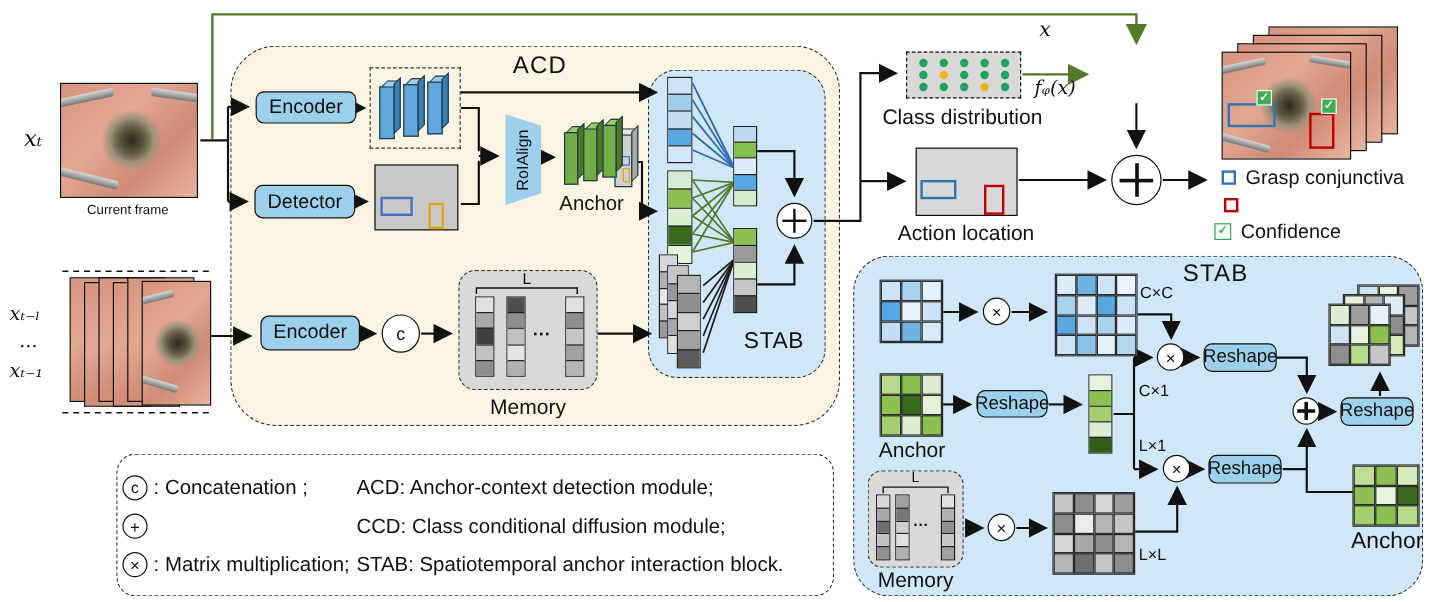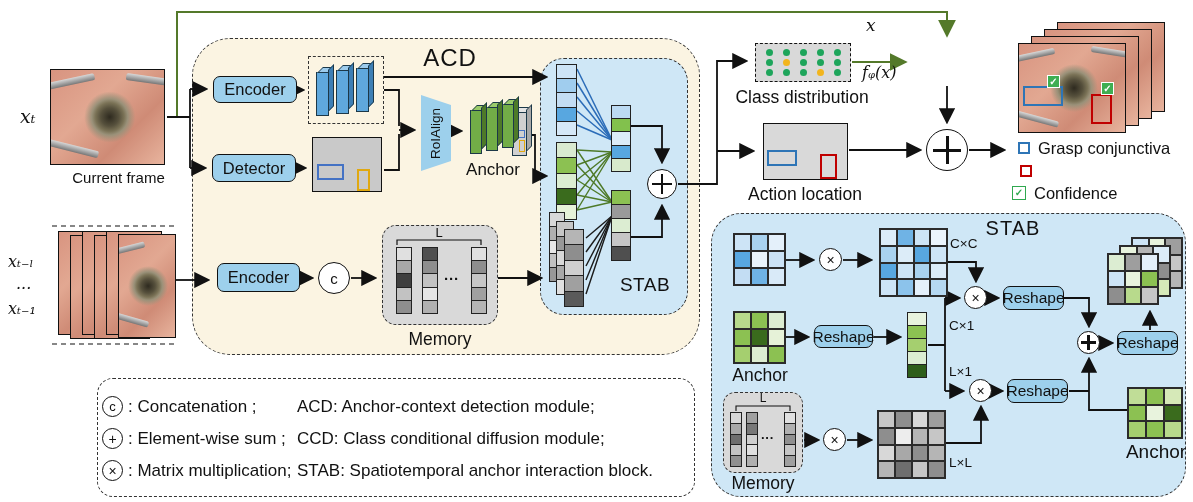--- a/index.html
+++ b/index.html
@@ -152,38 +152,38 @@
       <line x1="586" y1="294" x2="612" y2="216"></line>
     </g>
   </svg>
 
   <div class="lbl math" style="left:20px;top:105px;font-size:19px">xₜ</div>
   <div class="frame" style="left:50px;top:69px;width:115px;height:96px">
     <div class="tool" style="left:-4px;top:8px;width:48px;height:7px;transform:rotate(-12deg)"></div>
     <div class="tool" style="left:-4px;bottom:12px;width:52px;height:7px;transform:rotate(14deg)"></div>
     <div class="tool" style="right:-6px;top:6px;width:44px;height:7px;transform:rotate(8deg)"></div>
   </div>
-  <div class="lbl c" style="left:56px;top:169px;width:125px;font-size:15px">Current frame</div>
+  <div class="lbl c" style="left:44px;top:169px;width:125px;font-size:11px">Current frame</div>
 
   <div class="lbl math" style="left:8px;top:252px;font-size:16px">xₜ₋ₗ</div>
   <div class="lbl math" style="left:16px;top:274px;font-size:16px">...</div>
   <div class="lbl math" style="left:8px;top:299px;font-size:16px">xₜ₋₁</div>
   <div class="abs" style="left:58px;top:229px;width:120px;height:112px">
     <div class="frame noeye" style="left:0px;top:2px;width:56px;height:104px"></div>
     <div class="frame noeye" style="left:12px;top:6px;width:56px;height:104px"></div>
     <div class="frame noeye" style="left:24px;top:2px;width:56px;height:104px"></div>
     <div class="frame noeye" style="left:36px;top:6px;width:56px;height:104px"></div>
     <div class="frame noeye" style="left:48px;top:2px;width:56px;height:104px"></div>
     <div class="frame" style="left:60px;top:5px;width:58px;height:104px">
       <div class="tool" style="left:-4px;top:10px;width:30px;height:6px;transform:rotate(-14deg)"></div>
       <div class="tool" style="left:-4px;bottom:14px;width:34px;height:6px;transform:rotate(16deg)"></div>
     </div>
   </div>
 
-  <div class="lbl c" style="left:415px;top:44px;width:70px;font-size:24px;letter-spacing:1px">ACD</div>
+  <div class="lbl c" style="left:415px;top:44px;width:70px;font-size:20px;letter-spacing:1px">ACD</div>
 
   <div class="bluebox" style="left:213px;top:76px;width:84px;height:27px">Encoder</div>
   <div class="bluebox" style="left:212px;top:154px;width:84px;height:28px">Detector</div>
 
   <div class="slab" style="--f:#5fa8dd;--t:#9ccbec;--s:#3d7fb5;left:316px;top:72px;width:13px;height:44px">
       <div class="top"></div>
       <div class="side"></div>
     </div>
   <div class="slab" style="--f:#5fa8dd;--t:#9ccbec;--s:#3d7fb5;left:336px;top:70px;width:13px;height:44px">
       <div class="top"></div>
@@ -561,21 +561,20 @@
     </div>
   <div class="lbl c" style="left:1118px;top:441px;width:76px;font-size:19px">Anchor</div>
 
   <div class="op" style="left:102px;top:396px;width:21px;height:21px;font-size:13px">
     <span>c</span>
   </div>
   <div class="lbl" style="left:128px;top:397px;font-size:17px">: Concatenation ;</div>
   <div class="op" style="left:102px;top:428px;width:21px;height:21px;font-size:14px">
     <span>+</span>
   </div>
-  <div class="lbl" style="left:128px;top:429px;font-size:17px">: Element-wise sum ;</div>
   <div class="op" style="left:102px;top:460px;width:21px;height:21px;font-size:14px">
     <span>×</span>
   </div>
   <div class="lbl" style="left:128px;top:461px;font-size:17px">: Matrix multiplication;</div>
   <div class="lbl" style="left:297px;top:397px;font-size:17px">ACD: Anchor-context detection module;</div>
   <div class="lbl" style="left:297px;top:429px;font-size:17px">CCD: Class conditional diffusion module;</div>
   <div class="lbl" style="left:297px;top:461px;font-size:17px">STAB: Spatiotemporal anchor interaction block.</div>
 
 </div>
 

